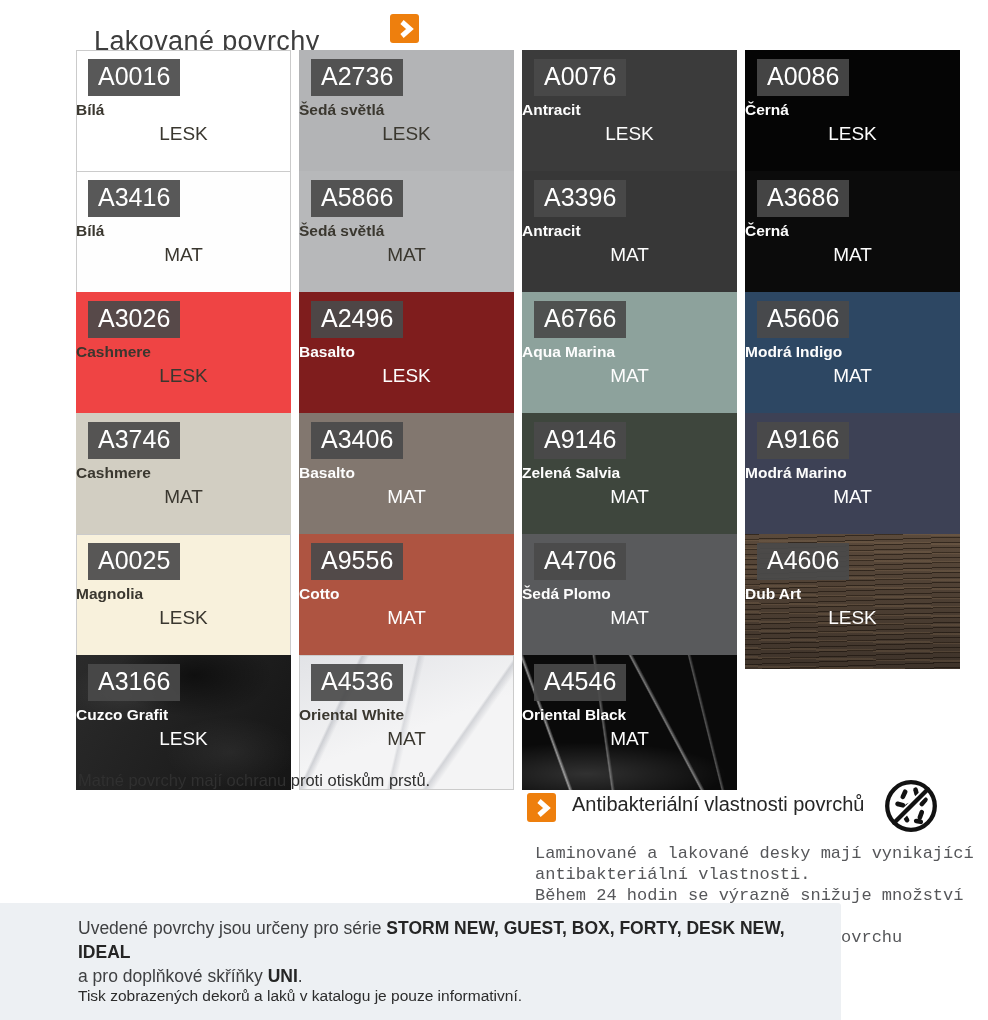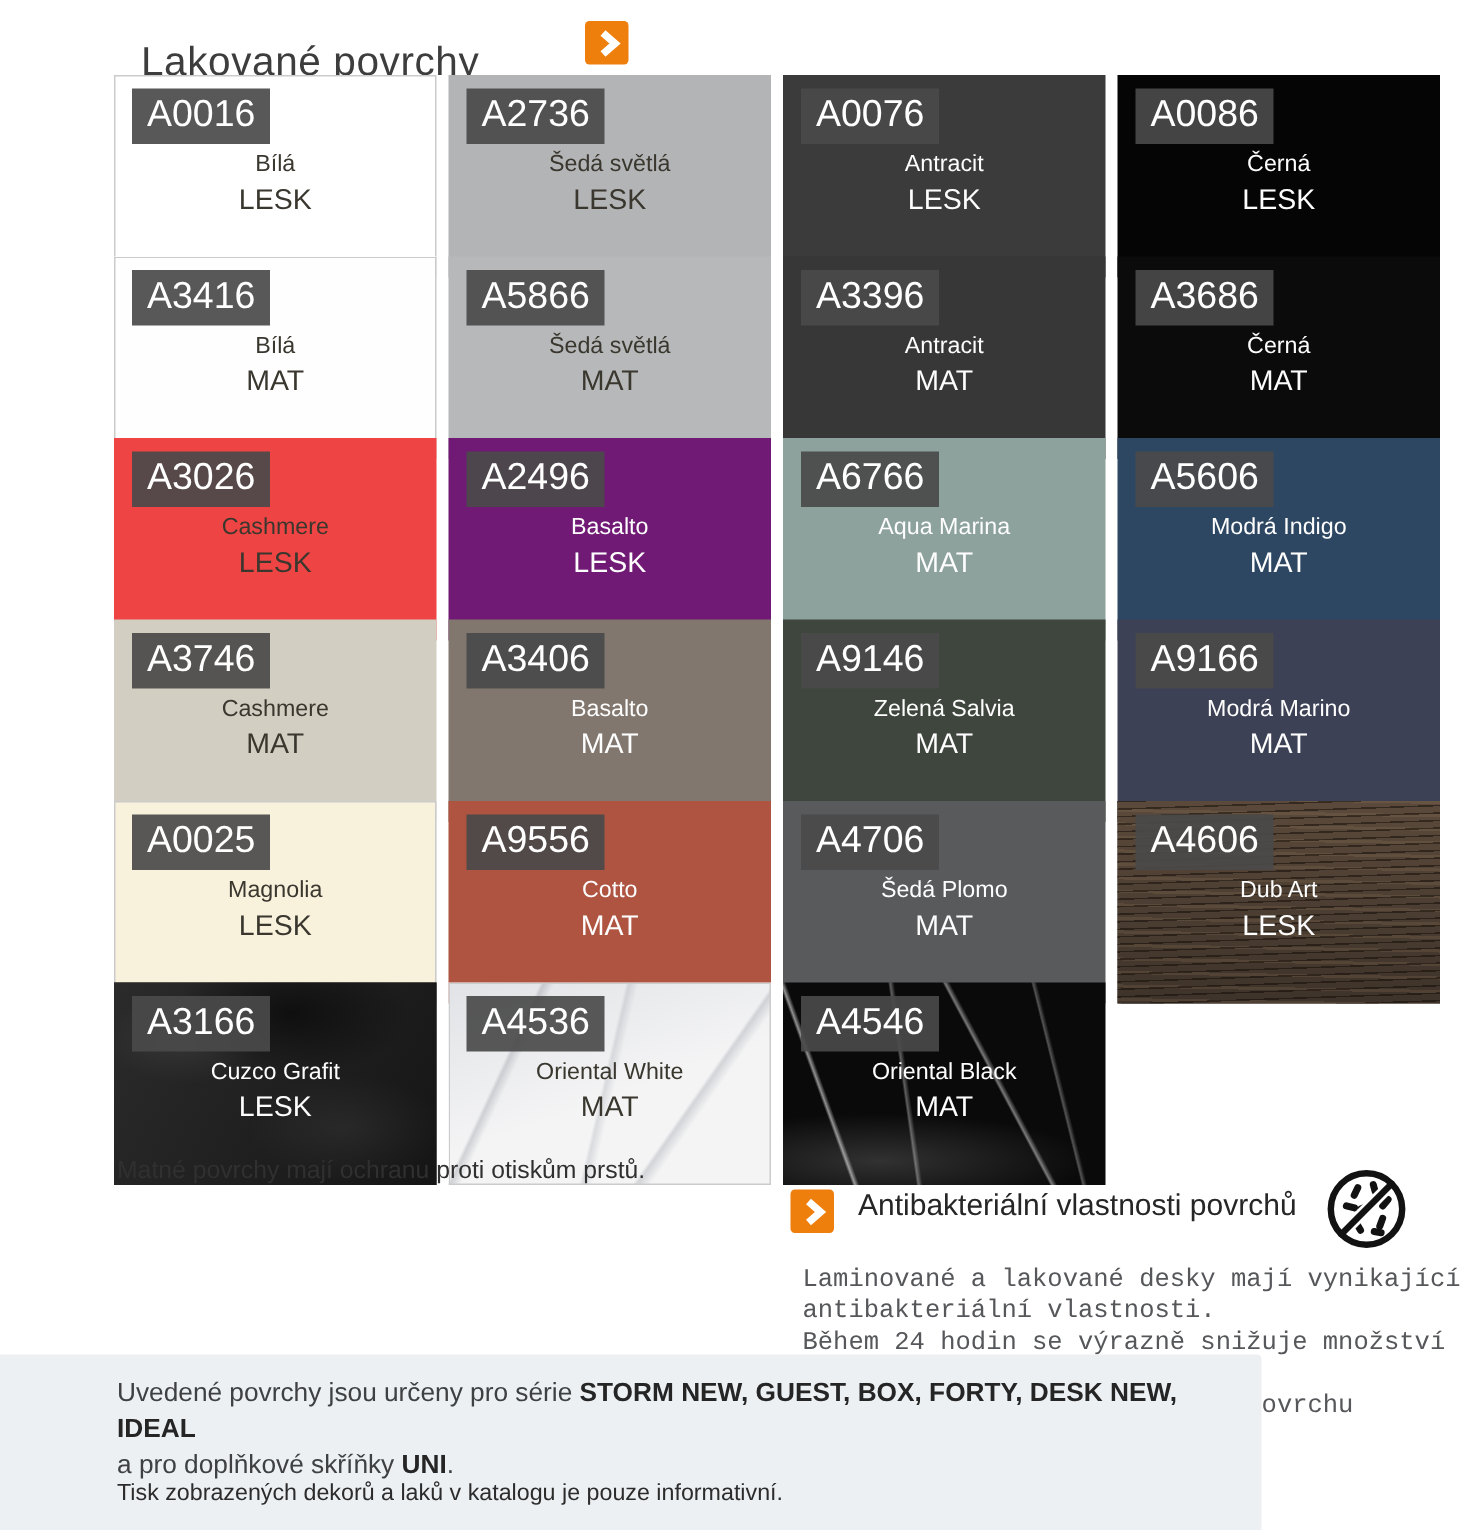--- a/index.html
+++ b/index.html
@@ -12,21 +12,21 @@
         display:flex;align-items:center;justify-content:center;}
   .chev svg{display:block;}
   .note-top-text{position:absolute;left:430px;top:18px;font-size:17px;color:#2b2b2b;}
   
   .grid{position:absolute;left:76px;top:50px;display:grid;
         grid-template-columns:repeat(4,215px);grid-auto-rows:113px;gap:8px;}
   .swatch{position:relative;width:215px;height:135px;}
   .bordered{box-shadow:inset 0 0 0 1px #cbcbcb;}
   .code{position:absolute;left:12px;top:9px;background:rgba(74,74,74,0.92);color:#fff;
         font-size:25px;line-height:1;padding:5px 10px 7px;}
-  .sname{position:absolute;left:0;right:0;top:51px;text-align:center;font-size:15.5px;color:#3a372f;}
+  .sname{position:absolute;left:0;right:0;top:51px;text-align:left;font-size:15.5px;color:#3a372f;font-weight:bold;}
   .sfinish{position:absolute;left:0;right:0;top:73px;text-align:center;font-size:19px;color:#3a372f;}
   .light-text .sname,.light-text .sfinish{color:#fdfdfd;}
   
   .tex-wood{background-color:#4a3d32;
     background-image:
       repeating-linear-gradient(178deg, rgba(15,9,4,0.5) 0 1px, transparent 1px 5px),
       repeating-linear-gradient(181deg, rgba(165,135,100,0.16) 0 2px, transparent 2px 9px),
       linear-gradient(180deg,#5b4a3b,#3e332a);}
   .tex-cuzco{background-color:#1e1e1e;
     background-image:
@@ -114,21 +114,21 @@
       <div class="swatch light-text" style="background-color: rgb(11, 11, 11);">
         <span class="code">A3686</span>
         <div class="sname">Černá</div>
         <div class="sfinish">MAT</div>
       </div>
       <div class="swatch" style="background-color: #ef4444;">
         <span class="code">A3026</span>
         <div class="sname">Cashmere</div>
         <div class="sfinish">LESK</div>
       </div>
-      <div class="swatch light-text" style="background-color: #701a75;">
+      <div class="swatch light-text" style="background-color: #7f1d1d;">
         <span class="code">A2496</span>
         <div class="sname">Basalto</div>
         <div class="sfinish">LESK</div>
       </div>
       <div class="swatch light-text" style="background-color: rgb(141, 162, 156);">
         <span class="code">A6766</span>
         <div class="sname">Aqua Marina</div>
         <div class="sfinish">MAT</div>
       </div>
       <div class="swatch light-text" style="background-color: rgb(45, 71, 99);">

